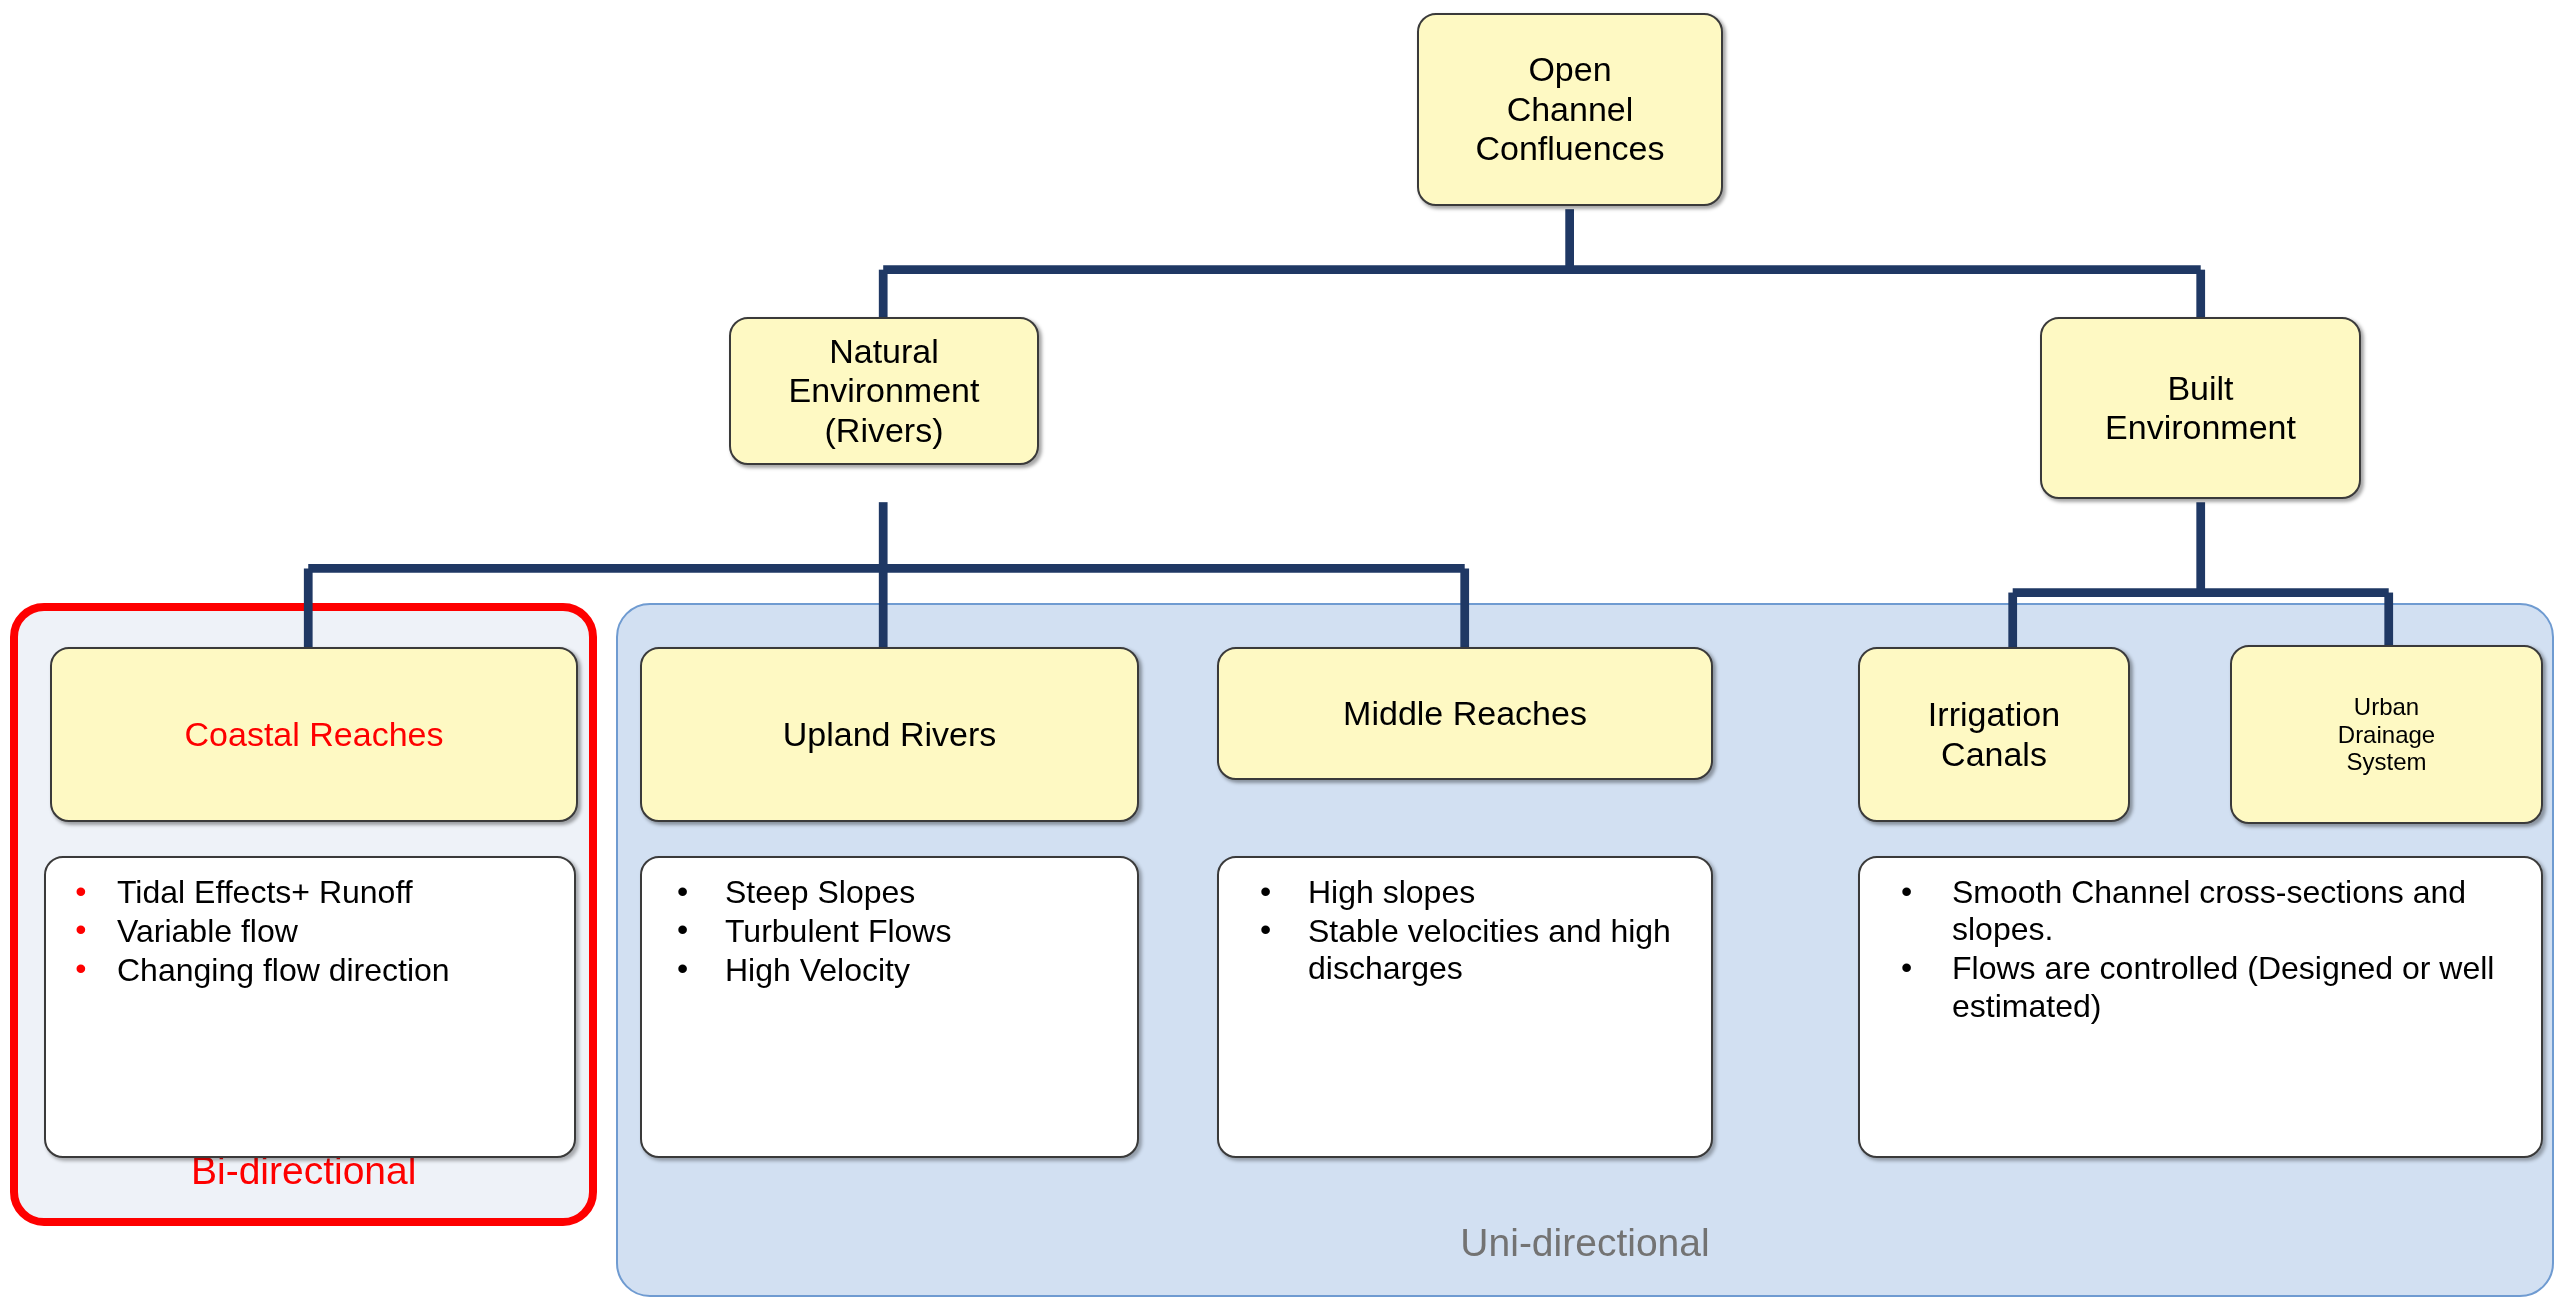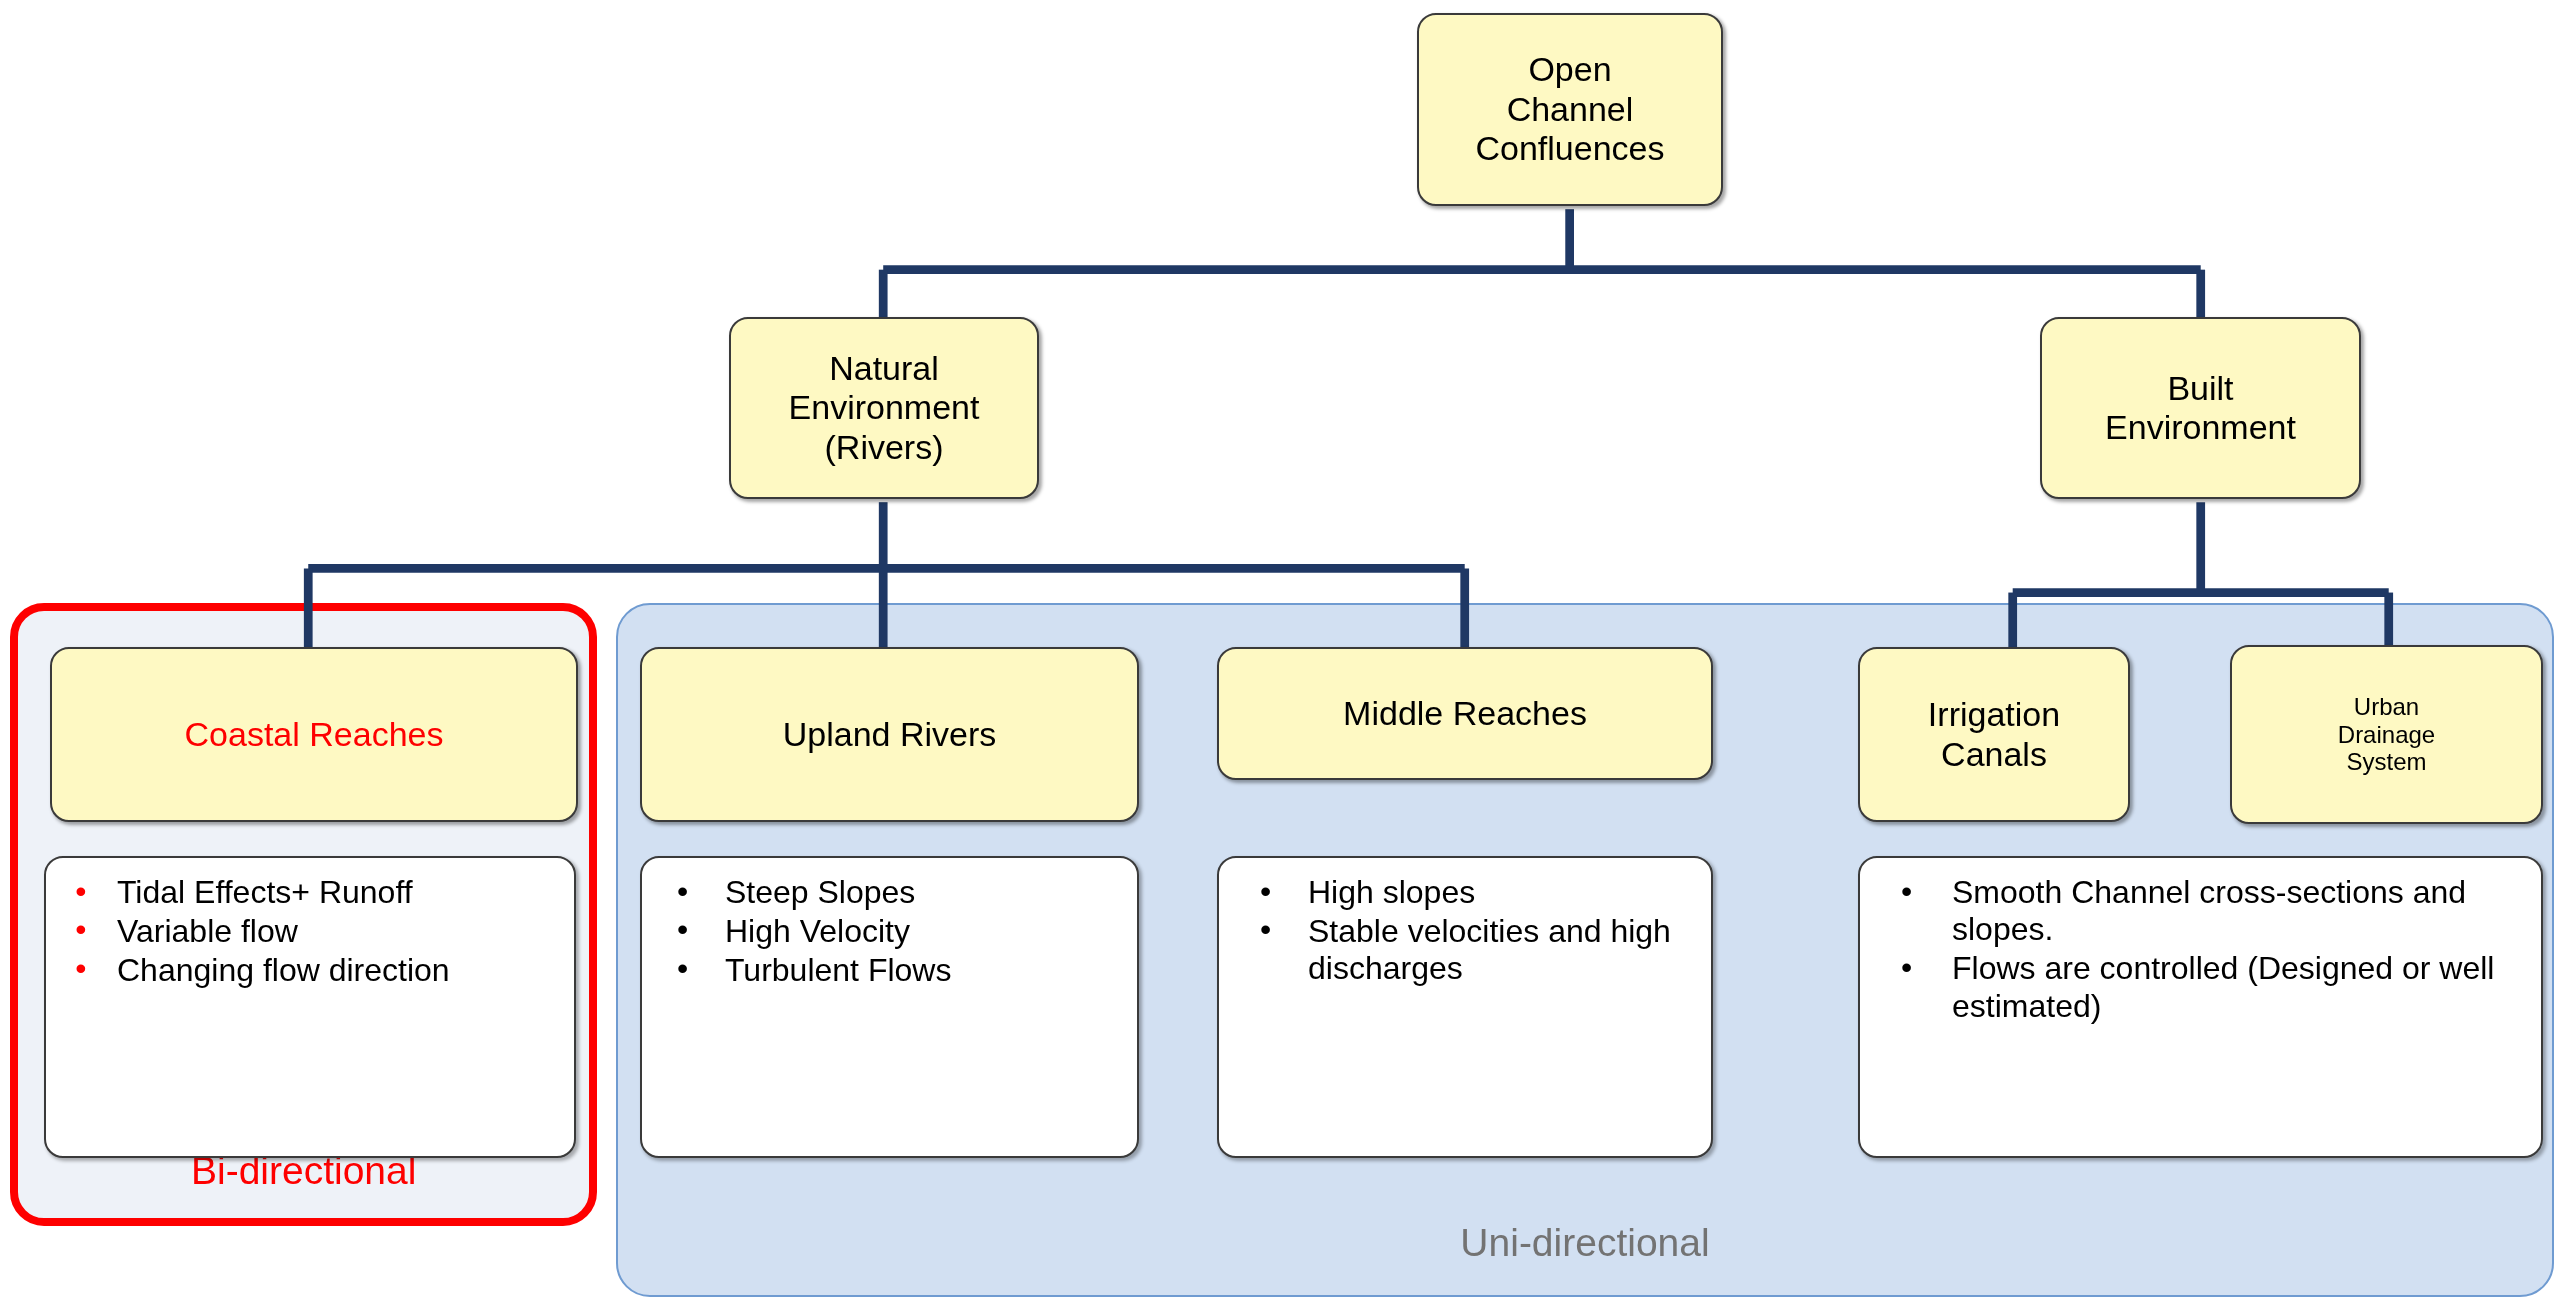--- a/index.html
+++ b/index.html
@@ -79,21 +79,21 @@
     justify-content: center;
     text-align: center;
     font-size: 34px;
     line-height: 1.16;
     color: #000000;
     box-shadow: 2.2px 2.9px 3.6px rgba(0,0,0,0.35);
   }
   .node.red-label { color: #fe0000; }
 
   .box-root      { left: 1417px; top: 13px;  width: 306px;  height: 193px; }
-  .box-natural   { left: 729px; top: 317px; width: 310px;  height: 182px; }
+  .box-natural   { left: 729px; top: 317px; width: 310px;  height: 148px; }
   .box-built     { left: 2040px; top: 317px; width: 321px;  height: 182px; }
 
   .box-coastal   { left: 50px;   top: 647px; width: 528px;  height: 175px; }
   .box-upland    { left: 640px;  top: 647px; width: 499px;  height: 175px; }
   .box-middle    { left: 1217px; top: 647px; width: 496px;  height: 133px; }
   .box-irrig     { left: 1858px; top: 647px; width: 272px;  height: 175px; }
   .box-urban     { left: 2230px; top: 645px; width: 313px;  height: 179px; font-size: 24px; }
 
   
   .card {
@@ -188,22 +188,22 @@
   <div class="card card-coastal">
     <ul class="bullets">
         <li class="red">Tidal Effects+<span class="tail"> Runoff</span></li>
         <li class="red">Variable flow</li>
         <li class="red">Changing flow direction</li>
       </ul>
   </div>
   <div class="card card-upland">
     <ul class="bullets">
         <li>Steep Slopes</li>
+        <li>Turbulent Flows</li>
         <li>High Velocity</li>
-        <li>Turbulent Flows</li>
       </ul>
   </div>
   <div class="card card-middle">
     <ul class="bullets">
         <li>High slopes</li>
         <li>Stable velocities and high discharges</li>
       </ul>
   </div>
   <div class="card card-built">
     <ul class="bullets">

